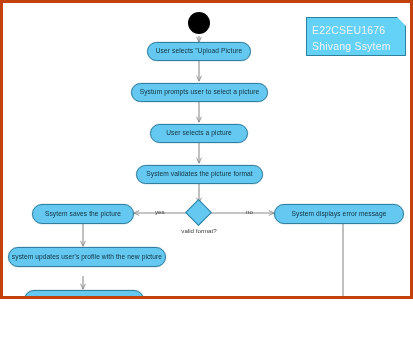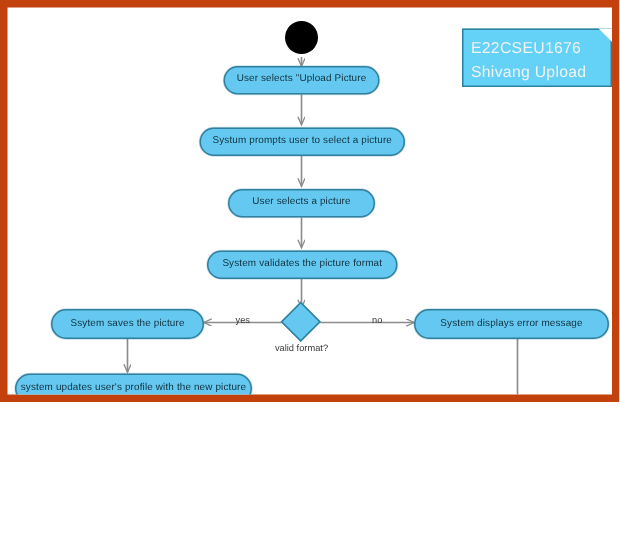--- a/index.html
+++ b/index.html
@@ -4,23 +4,23 @@
 <style>
   html,body{margin:0;padding:0;background:#ffffff;}
   body{
     width:413px;height:360px;
     font-family:"Liberation Sans", sans-serif;
     -webkit-font-smoothing:antialiased;
     overflow:hidden;
   }
   #canvas{
     position:relative;
-    width:413px;height:268px;
+    width:413px;height:299px;
     background:#ffffff;
-    border:5px solid #c2410c;
+    border:3px solid #c2410c;
     box-sizing:border-box;
     overflow:hidden;
   }
   svg#wires{
     position:absolute;left:0;top:0;
     width:413px;height:360px;
     pointer-events:none;
   }
 
   
@@ -201,16 +201,16 @@
   <div class="lbl" style="left:152px;top:206px;">yes</div>
   <div class="lbl" style="left:243px;top:206px;">no</div>
 
   <div class="diamond" id="merge-diamond" style="left:190px;top:322px;"></div>
   <div class="lbl c" style="left:196px;top:336px;">MergeNode</div>
 
   <div class="final-node" style="left:189px;top:343px;"></div>
 
   <div id="note">
     <div class="note-line">E22CSEU1676</div>
-    <div class="note-line">Shivang Upload</div>
+    <div class="note-line">Shivang Ssytem</div>
   </div>
 
 </div>
 
 </body></html>

